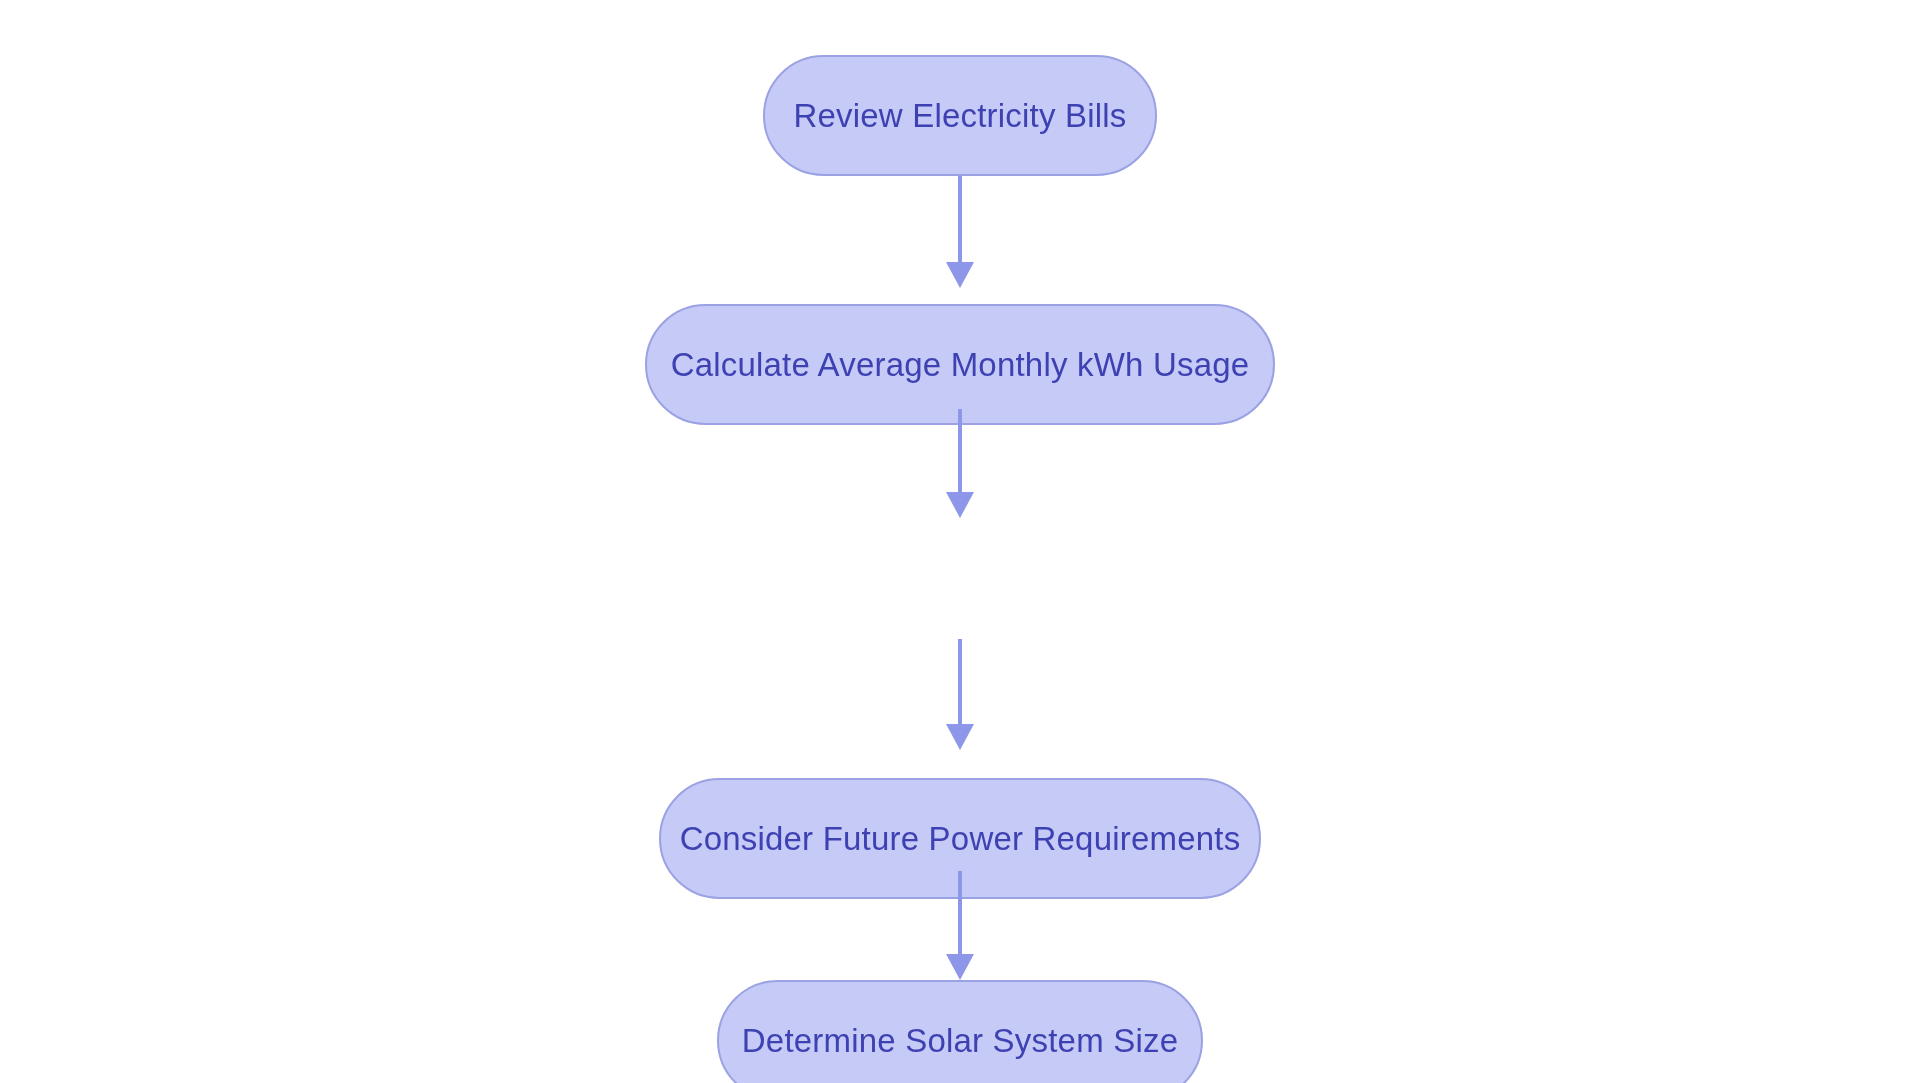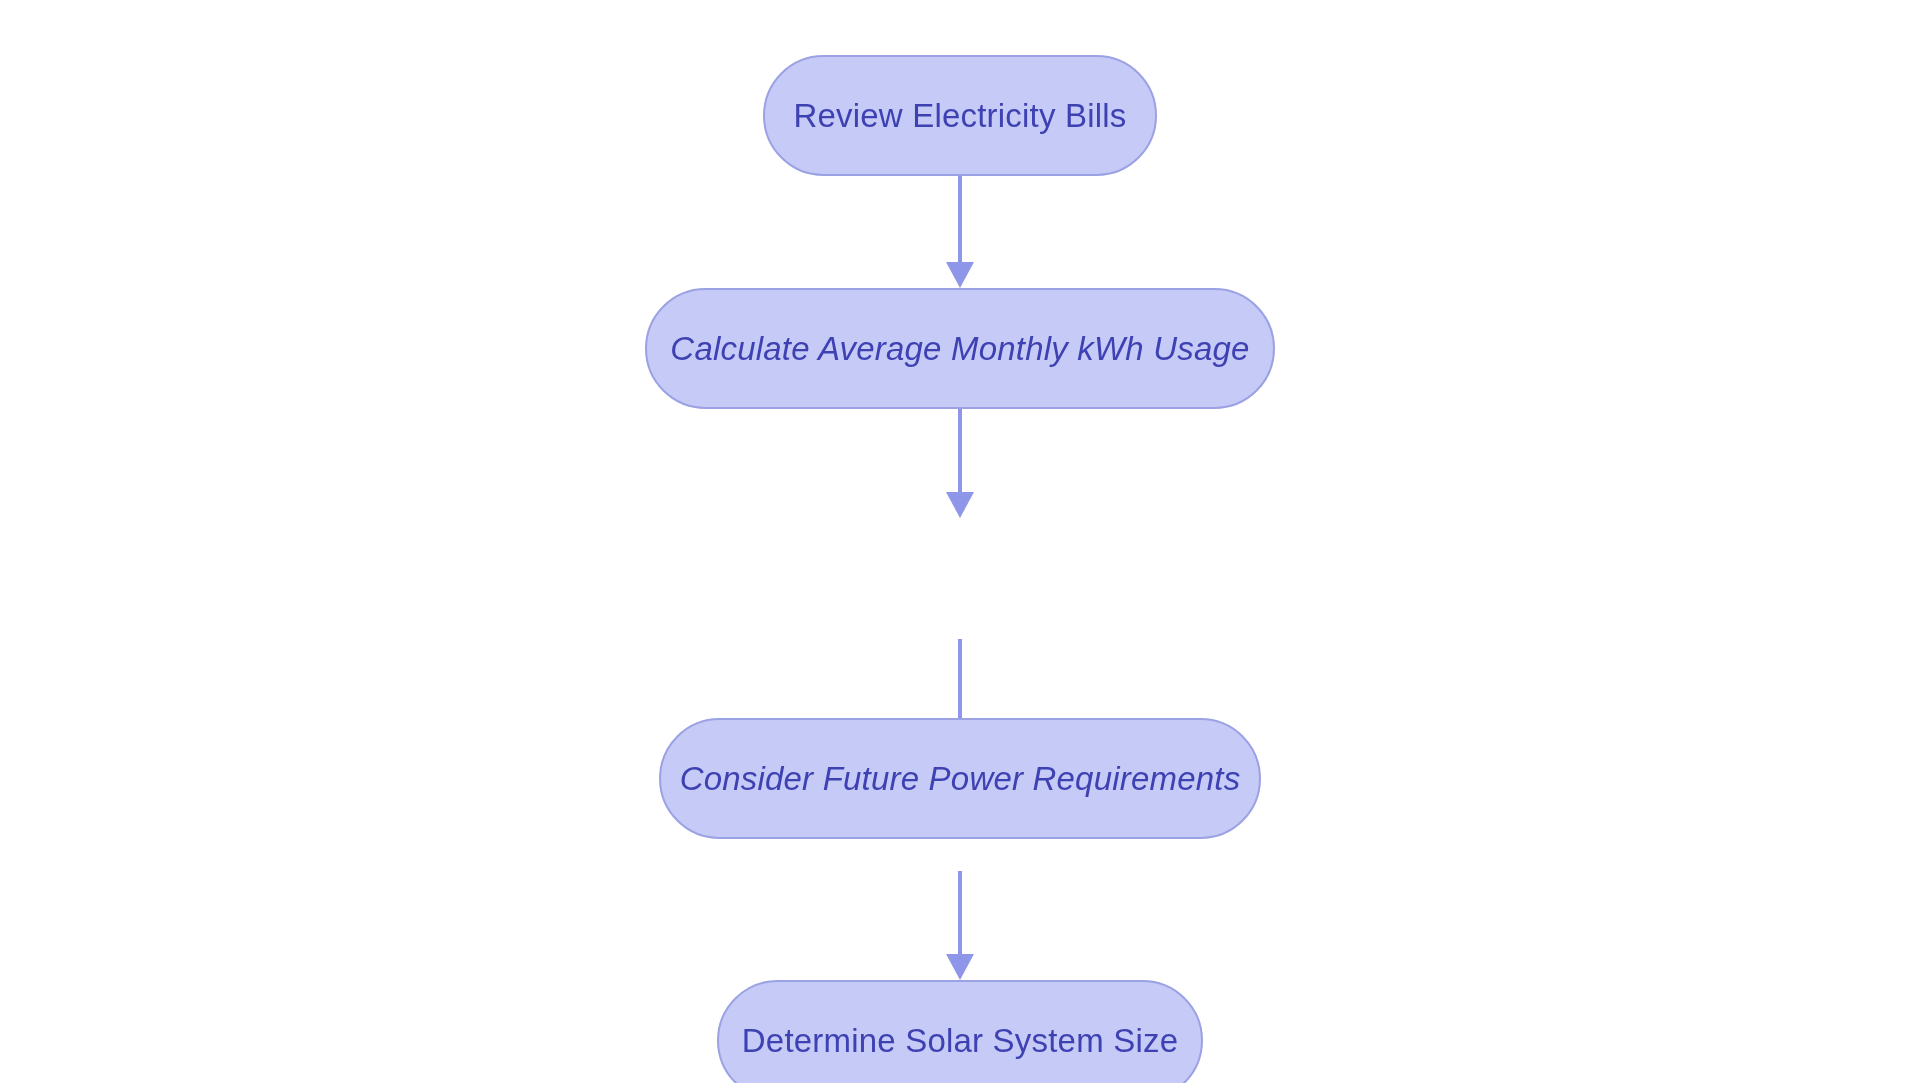--- a/index.html
+++ b/index.html
@@ -22,23 +22,23 @@
     border-radius:61px;
     display:flex;
     align-items:center;
     justify-content:center;
     color:var(--node-text);
     font-size:33px;
     letter-spacing:0.2px;
     white-space:nowrap;
   }
   .n1{left:763px;top:17px;width:394px;}
-  .n2{left:645px;top:250px;width:630px;font-style:italic;}
+  .n2{left:645px;top:266px;width:630px;}
   .n3{left:693px;top:480px;width:534px;}
-  .n4{left:659px;top:680px;width:602px;font-style:italic;}
+  .n4{left:659px;top:740px;width:602px;}
   .n5{left:717px;top:942px;width:486px;}
 
   .arrow{position:absolute;left:946px;width:28px;}
   .arrow .line{
     position:absolute;left:12px;top:0;width:4px;
     background:var(--arrow);
   }
   .arrow .head{
     position:absolute;left:0;bottom:0;width:0;height:0;
     border-left:14px solid transparent;

